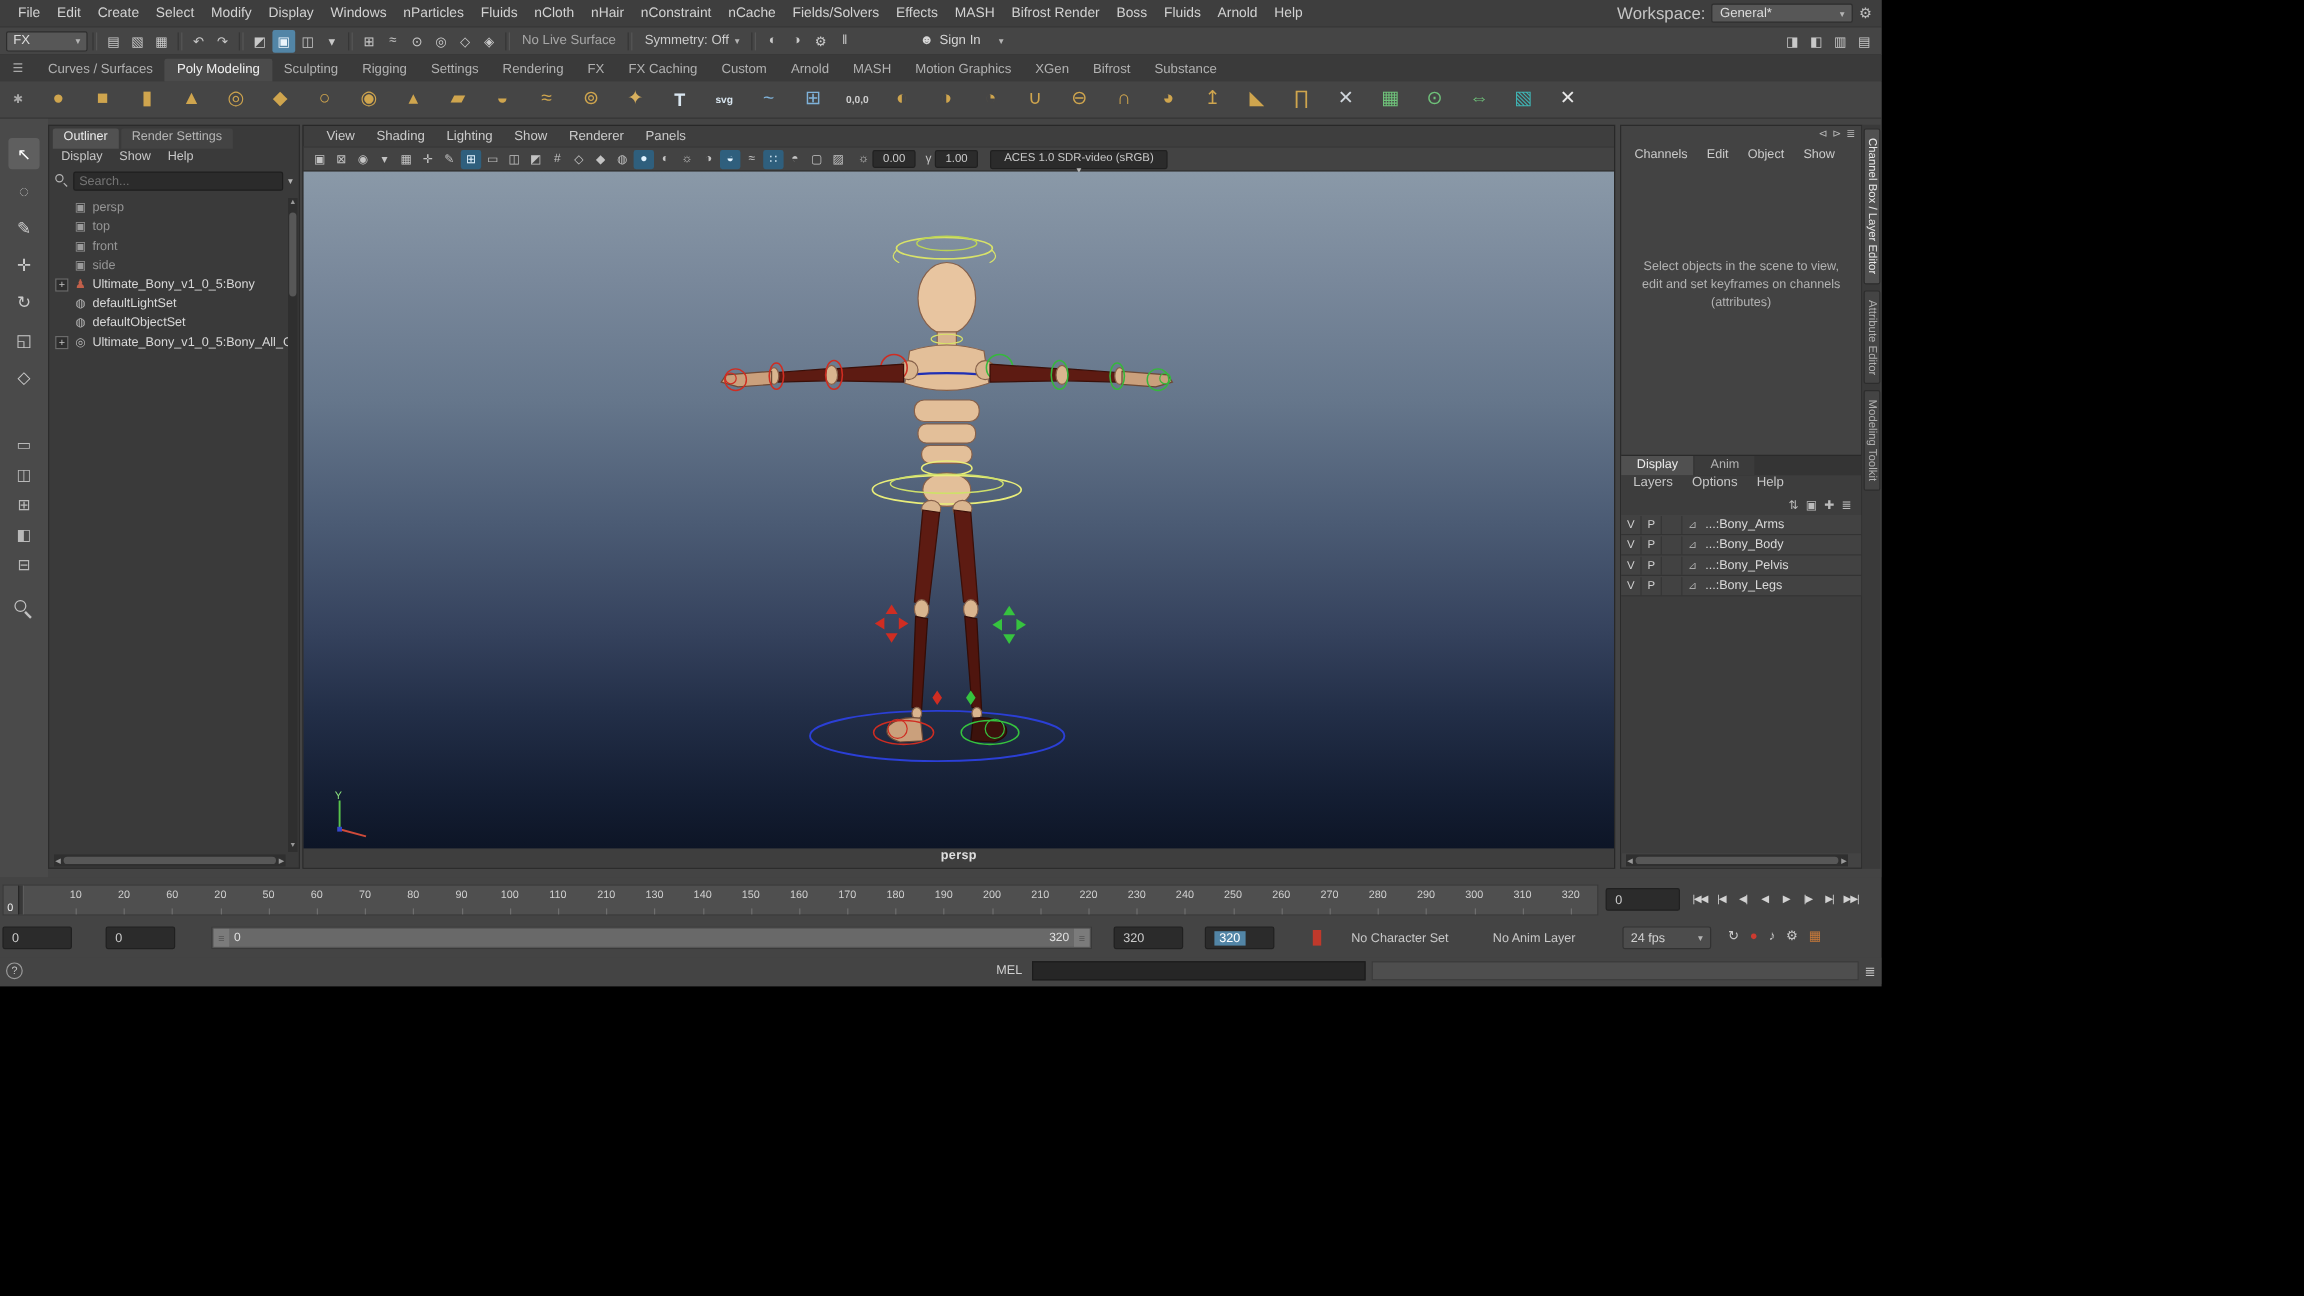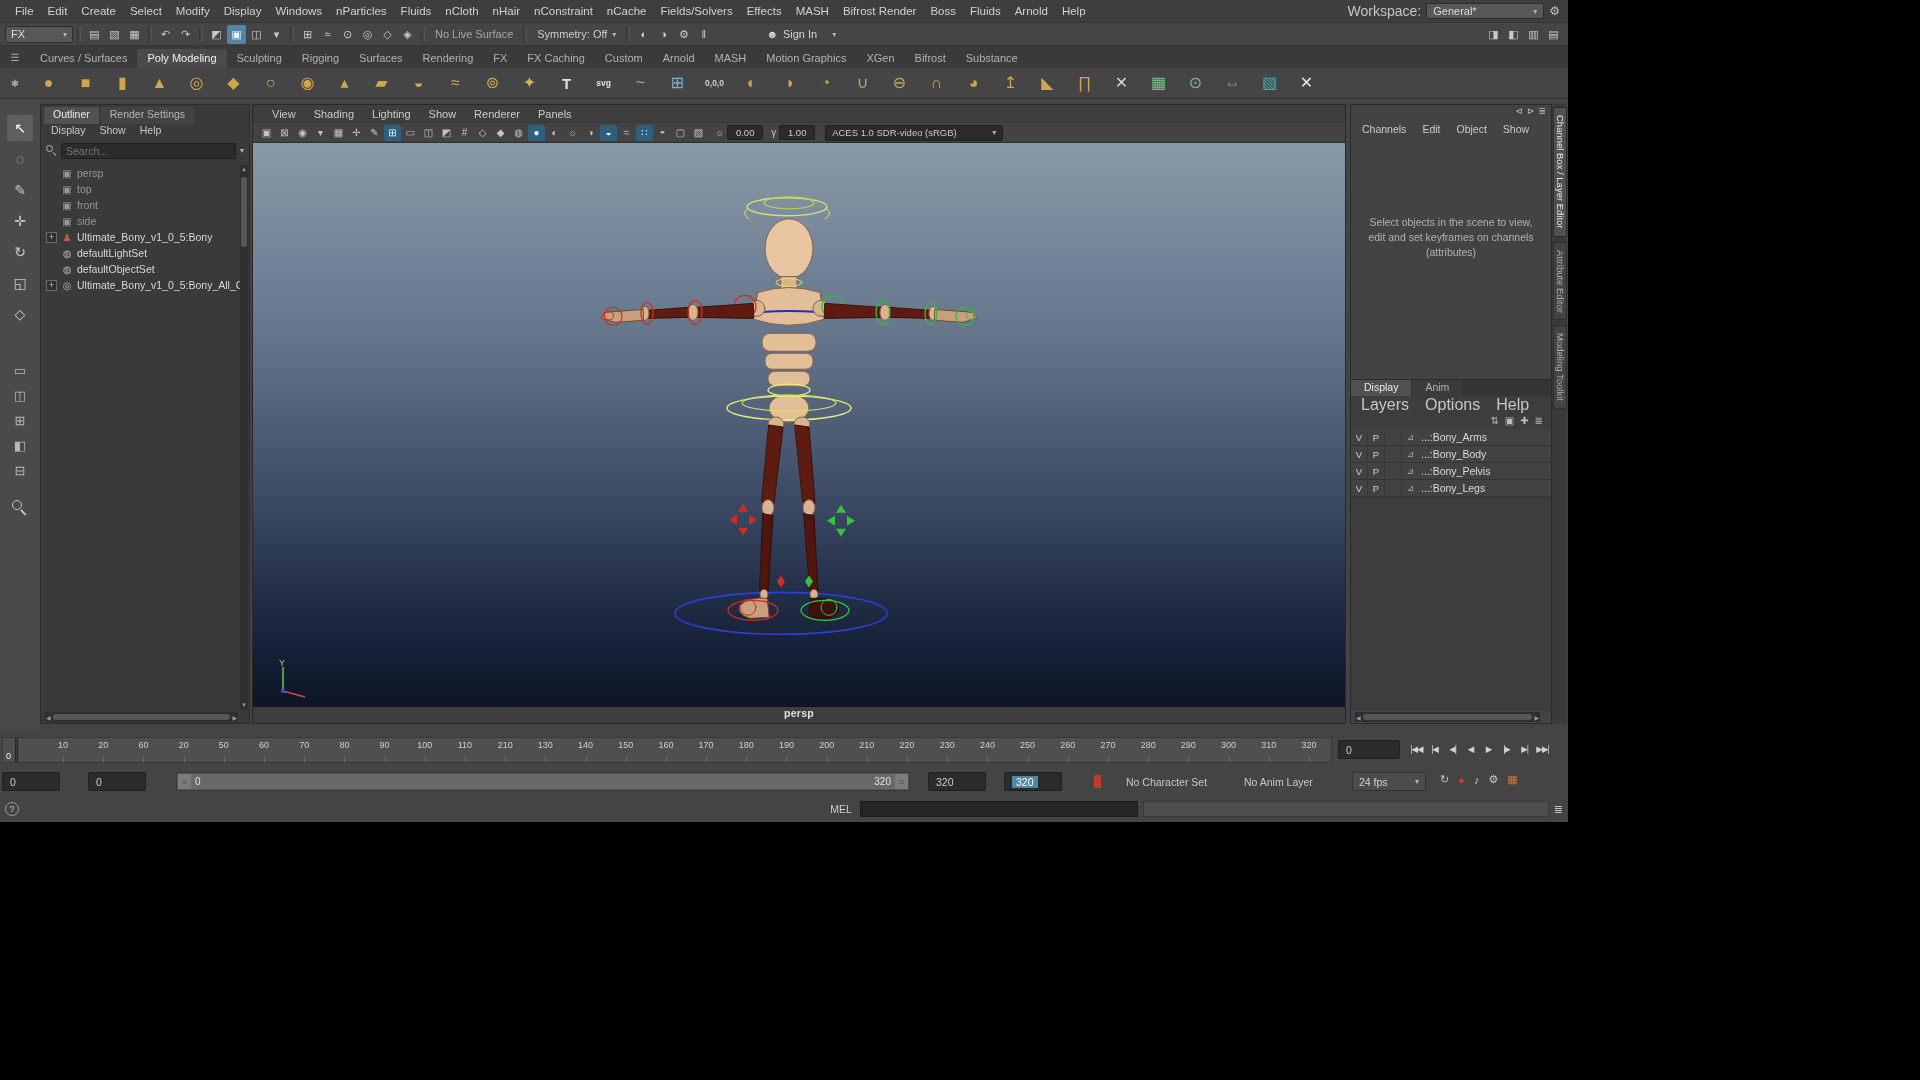--- a/index.html
+++ b/index.html
@@ -84,39 +84,39 @@
   
   .vp { position:absolute; left:252px; top:5px; width:1094px; height:620px; background:#3e3e3e; border:1px solid #282828; display:flex; flex-direction:column; }
   .vp-menus { height:17px; display:flex; padding-left:10px; align-items:center; }
   .vp-menu { font-size:11px; color:#cbcbcb; padding:0 9px; }
   .vp-toolbar { height:21px; background:#434343; border-top:1px solid #383838; border-bottom:1px solid #2d2d2d; display:flex; align-items:center; padding:0 5px; }
   .vp-icons { display:flex; gap:1px; }
   .vp-icon { width:17px; height:16px; font-size:10px; color:#c3c3c3; display:flex; align-items:center; justify-content:center; border-radius:2px; }
   .vp-icon.on { background:#2f5f7d; color:#e0f2ff; }
   .vp-ficon { font-size:10px; color:#c3c3c3; margin:0 3px 0 8px; }
   .vp-field { width:36px; height:15px; background:#2b2b2b; border:1px solid #202020; border-radius:2px; color:#ccc; font-size:9.5px; display:flex; align-items:center; justify-content:center; }
-  .vp-colorspace { margin-left:10px; width:178px; height:16px; background:#2b2b2b; border:1px solid #202020; border-radius:2px; color:#c8c8c8; font-size:9.5px; display:flex; align-items:center; justify-content:space-between; padding:0 6px; white-space:nowrap; }
+  .vp-colorspace { margin-left:10px; width:148px; height:16px; background:#2b2b2b; border:1px solid #202020; border-radius:2px; color:#c8c8c8; font-size:9.5px; display:flex; align-items:center; justify-content:space-between; padding:0 6px; white-space:nowrap;flex-direction:column; }
   .vp-canvas { flex:1; position:relative; background:linear-gradient(180deg,#8a99a8 0%,#79889b 16%,#65768b 34%,#4b5b74 52%,#35425d 68%,#222e47 80%,#141e33 92%,#0d1526 100%); overflow:hidden; }
   svg.rig { position:absolute; inset:0; width:100%; height:100%; }
   svg.axis { position:absolute; left:12px; bottom:6px; }
   .vp-camlabel { height:16px; text-align:center; font-size:10.5px; color:#e0e0e0; background:#3e3e3e; font-weight:700; letter-spacing:.3px; }
 
   
   .cb { position:absolute; left:1350px; top:5px; width:202px; height:620px; background:#434343; border:1px solid #2b2b2b; }
   .cb-top { height:15px; display:flex; justify-content:flex-end; gap:4px; padding:1px 5px 0; }
   .cb-topicon { font-size:9px; color:#b8b8b8; }
   .cb-menus { height:17px; display:flex; padding-left:3px; align-items:center; }
   .cb-menu { font-size:10.5px; color:#cbcbcb; padding:0 8px; }
   .cb-message { position:absolute; top:110px; left:12px; right:12px; text-align:center; font-size:10.5px; color:#b2b2b2; line-height:1.45; }
   .layer-editor { position:absolute; left:0; right:0; top:274px; bottom:12px; background:#3d3d3d; border-top:1px solid #2a2a2a; }
   .le-tabs { height:16px; display:flex; background:#343434; }
   .le-tab { font-size:10.5px; color:#b2b2b2; background:#3b3b3b; padding:1px 13px; margin-right:1px; }
   .le-tab.active { background:#505050; color:#ececec; }
   .le-menus { height:16px; display:flex; padding-left:2px; }
-  .le-menu { font-size:16px; color:#c7c7c7; padding:0 8px; }
+  .le-menu { font-size:11px; color:#c7c7c7; padding:0 8px; }
   .le-icons { height:17px; display:flex; justify-content:flex-end; align-items:center; gap:6px; padding-right:8px; }
   .le-icon { font-size:10px; color:#bcbcbc; }
   .le-row { height:17px; display:flex; align-items:center; background:#424242; border-bottom:1px solid #333; }
   .le-cell { width:17px; height:15px; border-right:1px solid #363636; font-size:9.5px; color:#cfcfcf; display:flex; align-items:center; justify-content:center; }
   .le-ref { width:17px; text-align:center; font-size:9px; color:#a8a8a8; }
   .le-name { font-size:10.5px; color:#dadada; padding-left:2px; white-space:nowrap; }
 
   
   .side-strip { position:absolute; left:1552px; top:5px; width:15px; height:620px; background:#3a3a3a; display:flex; flex-direction:column; align-items:center; padding-top:3px; gap:5px; }
   .side-tab { writing-mode:vertical-rl; font-size:9.5px; color:#b0b0b0; background:#444; border:1px solid #2d2d2d; border-radius:2px; padding:7px 0; width:14px; text-align:center; white-space:nowrap; }
@@ -265,21 +265,21 @@
   </div>
 
   <div class="shelf-tabs-row">
     <span class="shelf-gutter">☰</span>
     <div class="shelf-tabs">
 
     <span class="shelf-tab">Curves / Surfaces</span>
         <span class="shelf-tab active">Poly Modeling</span>
         <span class="shelf-tab">Sculpting</span>
         <span class="shelf-tab">Rigging</span>
-        <span class="shelf-tab">Surfaces</span>
+        <span class="shelf-tab">Settings</span>
         <span class="shelf-tab">Rendering</span>
         <span class="shelf-tab">FX</span>
         <span class="shelf-tab">FX Caching</span>
         <span class="shelf-tab">Custom</span>
         <span class="shelf-tab">Arnold</span>
         <span class="shelf-tab">MASH</span>
         <span class="shelf-tab">Motion Graphics</span>
         <span class="shelf-tab">XGen</span>
         <span class="shelf-tab">Bifrost</span>
         <span class="shelf-tab">Substance</span>

